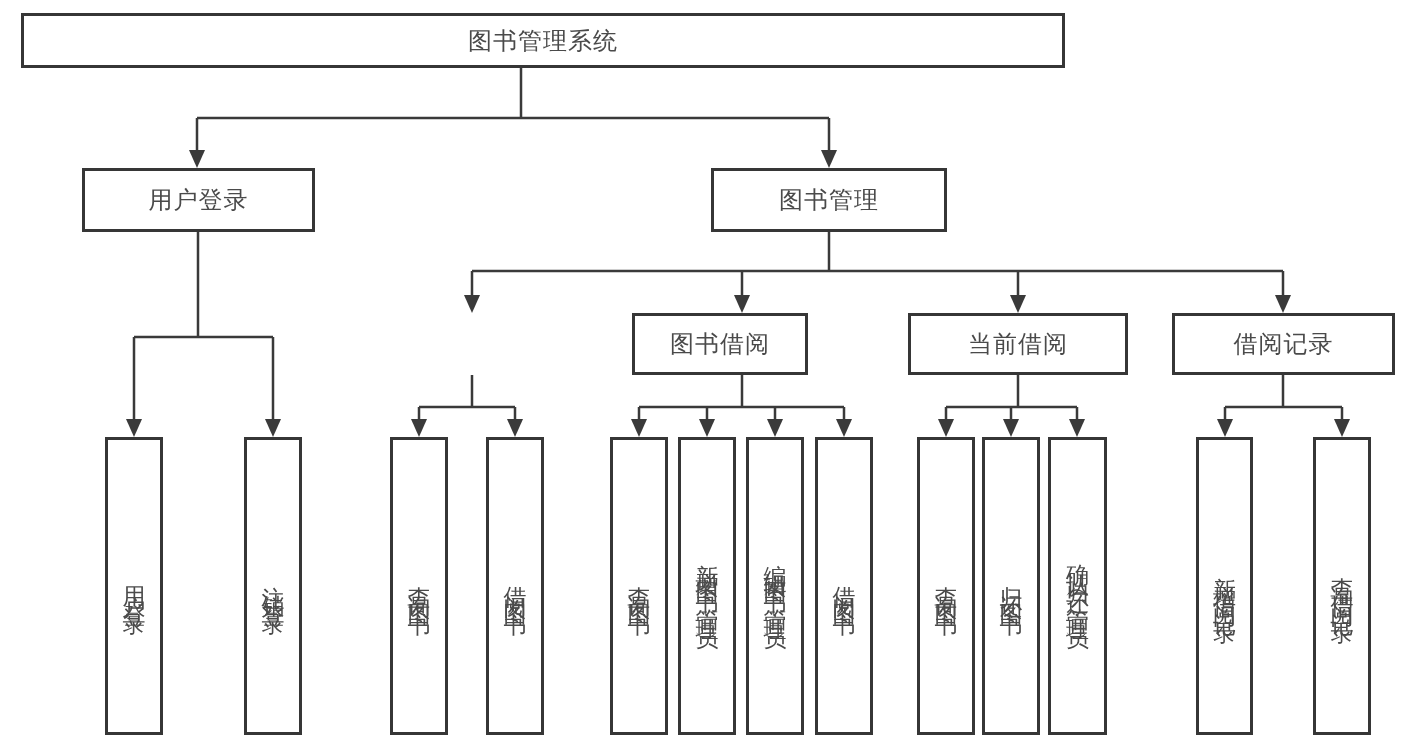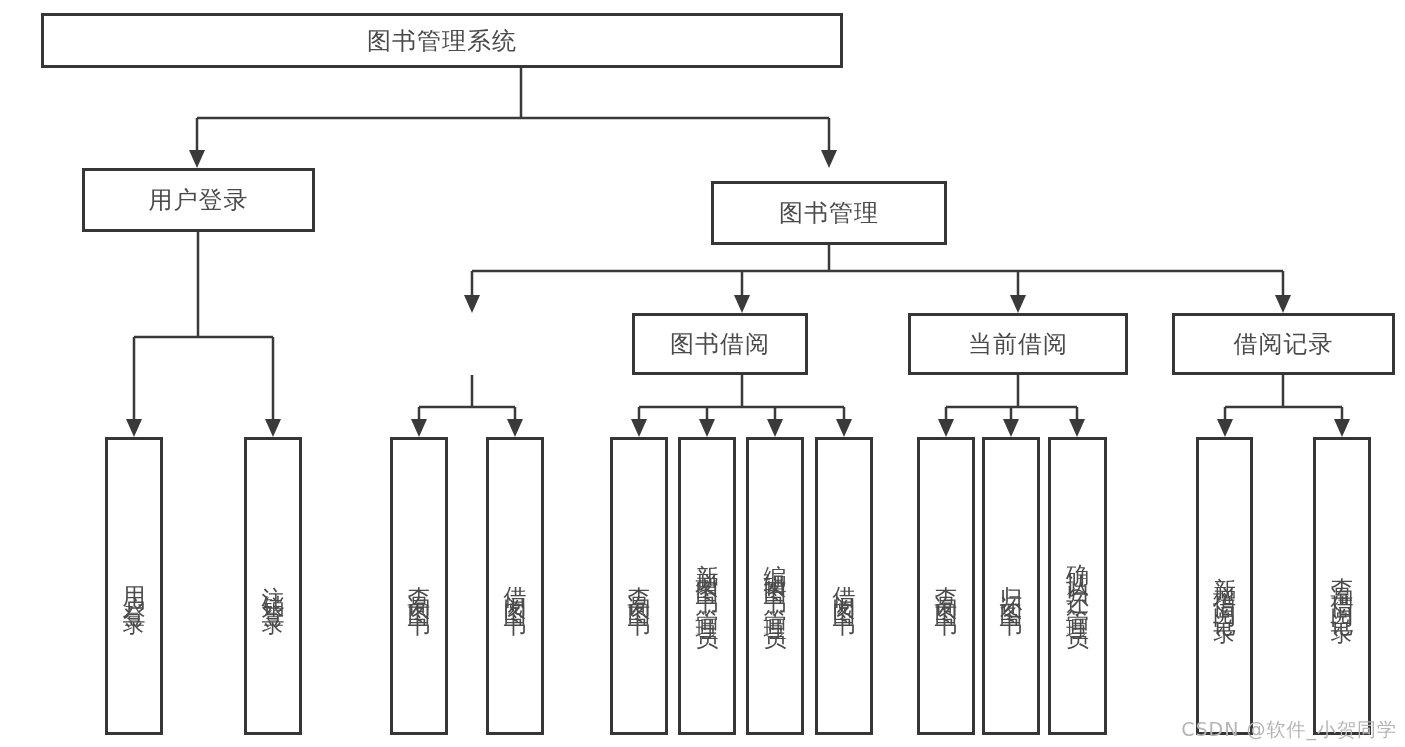--- a/index.html
+++ b/index.html
@@ -70,24 +70,24 @@
       <polygon points="767,419 783,419 775,437"></polygon>
       <polygon points="836,419 852,419 844,437"></polygon>
       <polygon points="938,419 954,419 946,437"></polygon>
       <polygon points="1003,419 1019,419 1011,437"></polygon>
       <polygon points="1069,419 1085,419 1077,437"></polygon>
       <polygon points="1217,419 1233,419 1225,437"></polygon>
       <polygon points="1334,419 1350,419 1342,437"></polygon>
     </g>
   </svg>
 
-  <div class="box h" style="left:21px; top:13px; width:802px; height:55px;margin-left:20px;">图书管理系统</div>
+  <div class="box h" style="left:21px; top:13px; width:1044px; height:55px;">图书管理系统</div>
 
   <div class="box h" style="left:82px; top:168px; width:233px; height:64px;">用户登录</div>
-  <div class="box h" style="left:711px; top:168px; width:236px; height:64px;margin-top:13px;">图书管理</div>
+  <div class="box h" style="left:711px; top:168px; width:236px; height:64px;">图书管理</div>
 
   <div class="box h" style="left:632px; top:313px; width:176px; height:62px;">图书借阅</div>
   <div class="box h" style="left:908px; top:313px; width:220px; height:62px;">当前借阅</div>
   <div class="box h" style="left:1172px; top:313px; width:223px; height:62px;">借阅记录</div>
 
   <div class="box v" style="left:105px; top:437px; width:58px; height:298px;">用户登录</div>
   <div class="box v" style="left:244px; top:437px; width:58px; height:298px;">注销登录</div>
 
   <div class="box v" style="left:390px; top:437px; width:58px; height:298px;">查询图书</div>
   <div class="box v" style="left:486px; top:437px; width:58px; height:298px;">借阅图书</div>
@@ -97,15 +97,14 @@
   <div class="box v" style="left:746px; top:437px; width:58px; height:298px;">编辑图书（管理员）</div>
   <div class="box v" style="left:815px; top:437px; width:58px; height:298px;">借阅图书</div>
 
   <div class="box v" style="left:917px; top:437px; width:58px; height:298px;">查询图书</div>
   <div class="box v" style="left:982px; top:437px; width:58px; height:298px;">归还图书</div>
   <div class="box v" style="left:1048px; top:437px; width:59px; height:298px;">确认归还（管理员）</div>
 
   <div class="box v" style="left:1196px; top:437px; width:57px; height:298px;">新增借阅记录</div>
   <div class="box v" style="left:1313px; top:437px; width:58px; height:298px;">查询借阅记录</div>
 
-  <div class="watermark">CSDN @软件_小贺同学</div>
 
 </div>
 
 </body></html>

